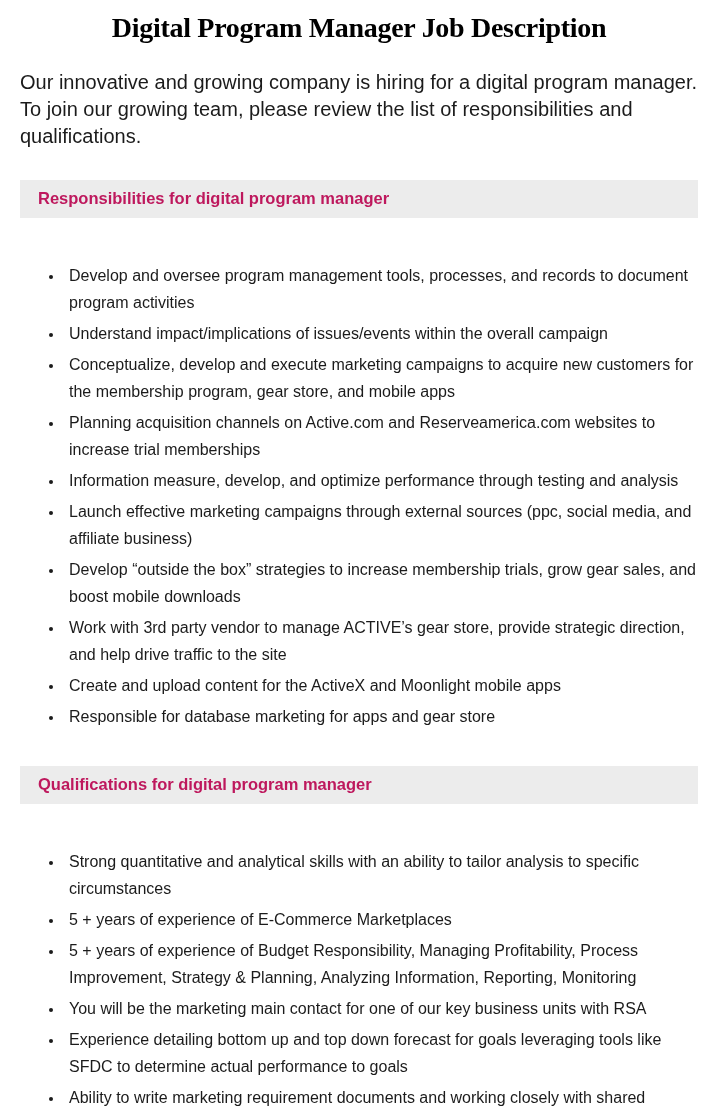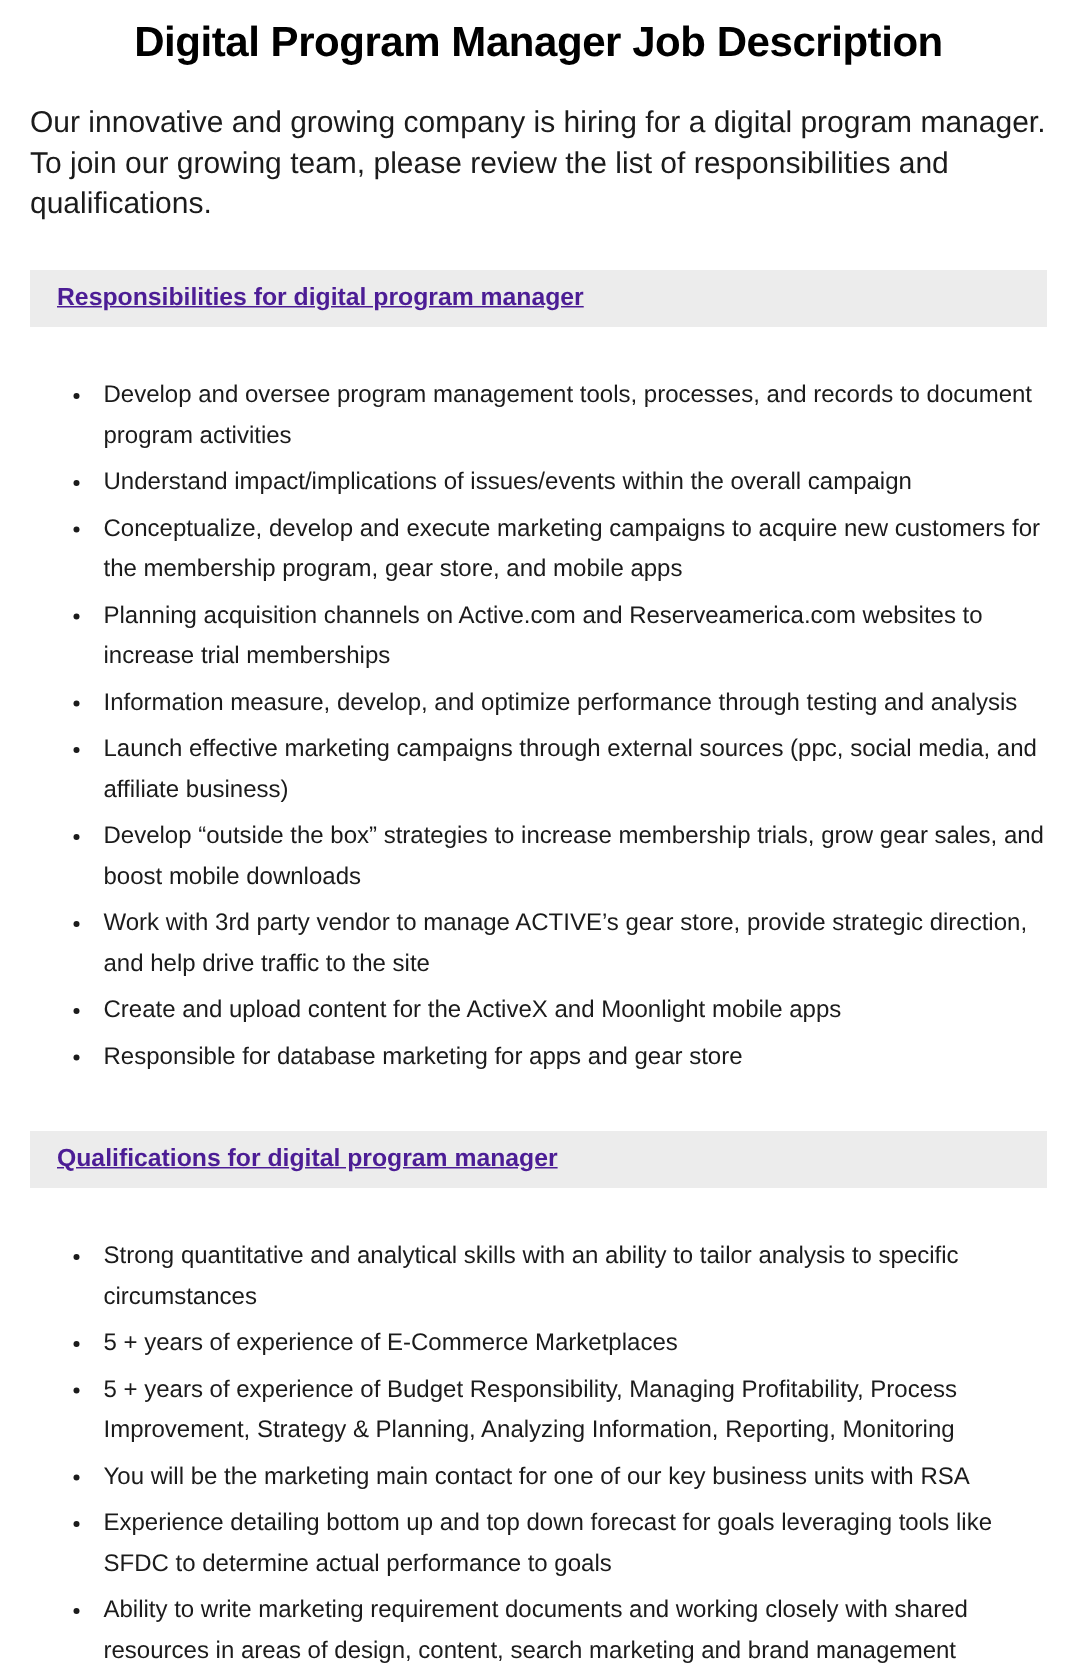--- a/index.html
+++ b/index.html
@@ -16,34 +16,34 @@
     padding: 4px 22px 24px 20px;
   }
   h1.title {
     font-size: 28px;
     line-height: 1.25;
     text-align: center;
     font-weight: 800;
     color: #000000;
     margin: 6px 0 24px;
     letter-spacing: -0.3px;
+    font-family: Liberation Serif, serif;
   }
   p.intro {
     font-size: 20px;
     line-height: 27px;
     margin: 0 0 30px;
   }
   .section-bar {
     background: #ececec;
     font-size: 16.5px;
     font-weight: 700;
-    color: #4c1d95;
+    color: #be185d;
     padding: 9px 18px 10px;
-    margin: 0 0 32px;
-    text-decoration: underline;
+    margin: 0 0 44px;
   }
   ul.bullets {
     margin: 0 0 36px;
     padding: 0 0 0 44px;
     list-style: disc outside;
   }
   ul.bullets li {
     font-size: 16px;
     line-height: 27px;
     padding-left: 5px;

